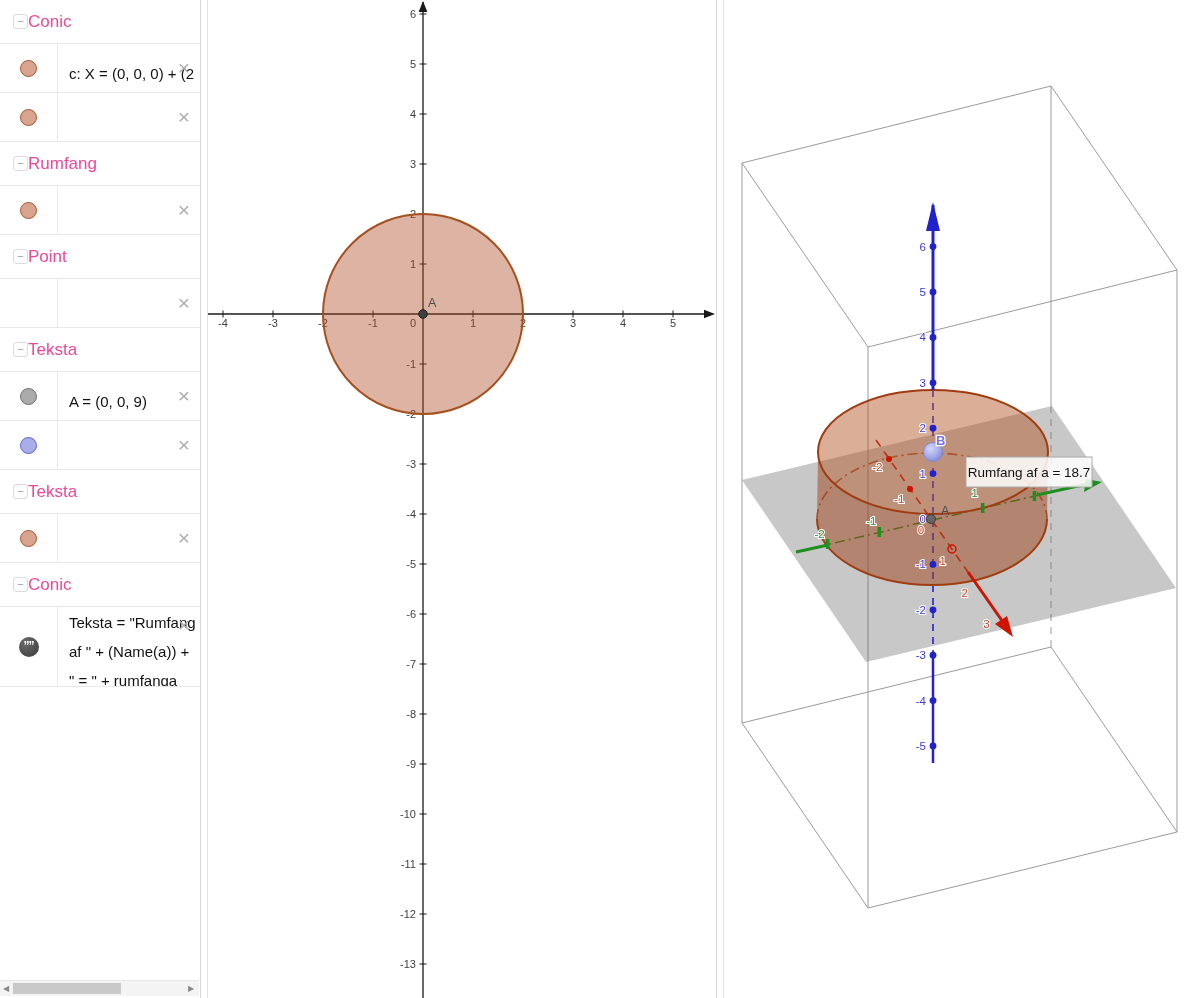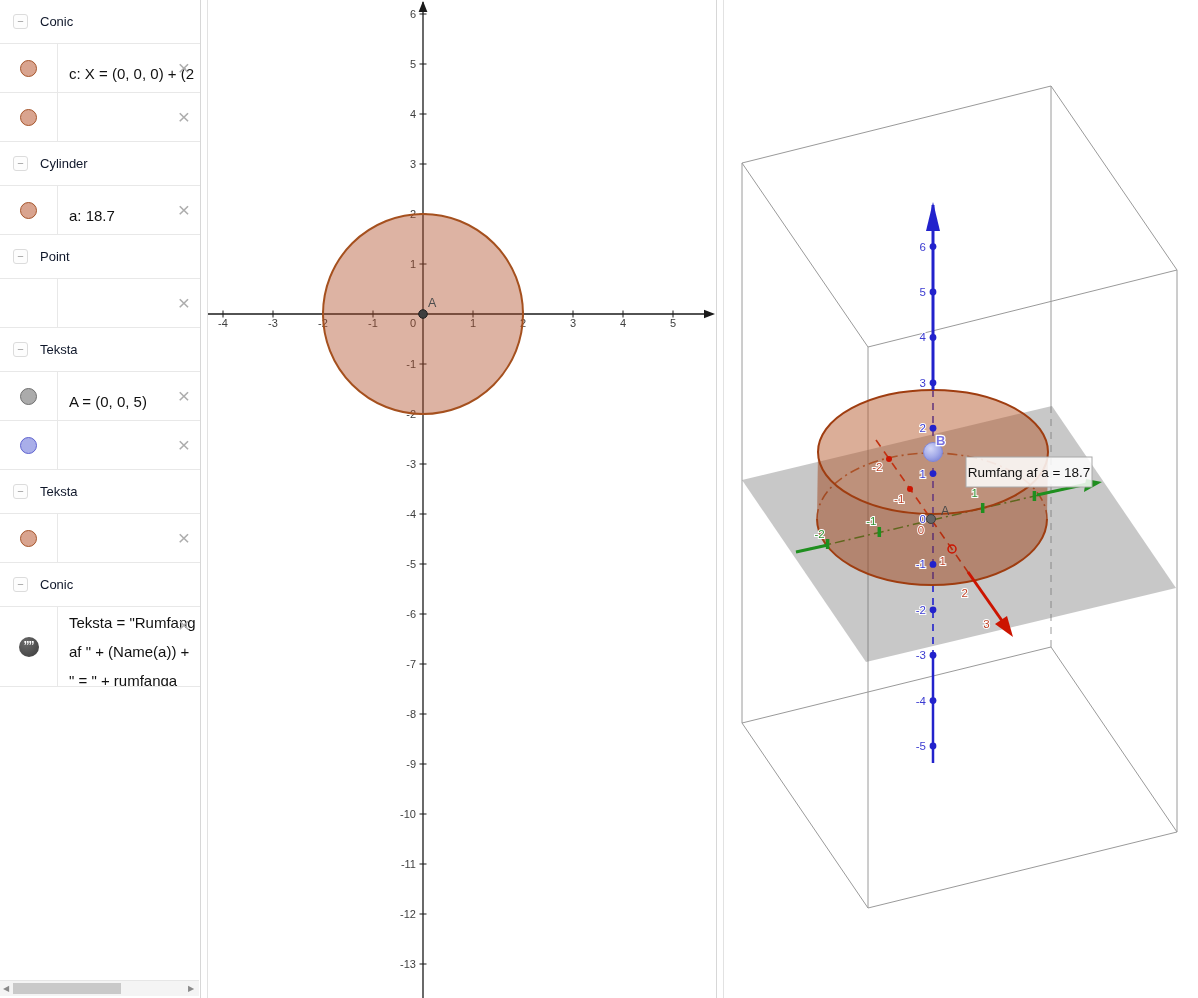--- a/index.html
+++ b/index.html
@@ -5,21 +5,21 @@
   html,body{margin:0;padding:0;background:#fff;font-family:"Liberation Sans","DejaVu Sans",sans-serif;}
   #app{position:relative;width:1198px;height:998px;overflow:hidden;background:#fff;}
 
   
   #sidebar{position:absolute;left:0;top:0;width:200px;height:998px;background:#fff;border-right:1px solid #cfcfcf;overflow:hidden;}
   .row{position:relative;box-sizing:border-box;border-bottom:1px solid #e8e8e8;width:100%;}
   .row.header{height:44px;display:flex;align-items:center;}
   .row.item{height:49px;display:flex;align-items:stretch;}
   .row.item.tall{height:80px;}
   .collapse-btn{width:15px;height:15px;margin-left:13px;border:1px solid #dcdcdc;border-radius:3px;background:#fdfdfd;color:#9a9a9a;font-size:11px;line-height:13px;text-align:center;padding:0;cursor:pointer;flex:0 0 auto;}
-  .hlabel{margin-left:12px;font-size:13px;color:#0f172a;}
+  .hlabel{font-size:17px;color:#ec4899;}
   .cell-marble{width:57px;flex:0 0 57px;border-right:1px solid #e8e8e8;display:flex;align-items:center;justify-content:center;}
   .marble{width:17px;height:17px;border-radius:50%;box-sizing:border-box;}
   .m-brown{background:#d9a48f;border:1px solid #a5552b;}
   .m-gray{background:#ababab;border:1px solid #6f6f6f;}
   .m-blue{background:#a9aee9;border:1px solid #5f63cf;}
   .quote-icon{width:20px;height:20px;border-radius:50%;background:radial-gradient(circle at 35% 30%,#6a6a6a,#3a3a3a);color:#fff;font-size:12px;font-weight:bold;letter-spacing:-1px;text-align:center;line-height:18px;}
   .cell-text{flex:1 1 auto;display:flex;flex-direction:column;justify-content:center;padding-left:11px;font-size:15px;color:#111;white-space:nowrap;overflow:hidden;}
   .cell-text .ln{line-height:19px;margin-top:10px;}
   .close-btn{position:absolute;right:5px;top:50%;transform:translateY(-50%);width:22px;height:24px;border:0;background:transparent;color:#adadad;font-size:21px;line-height:22px;padding:0;cursor:pointer;}
   .row.item.tall .close-btn{top:18px;}
@@ -62,49 +62,46 @@
           <button class="close-btn">×</button>
         </div>
         <div class="row item">
           <div class="cell-marble">
             <div class="marble m-brown"></div>
           </div>
           <button class="close-btn">×</button>
         </div>
         <div class="row header">
           <button class="collapse-btn">−</button>
-          <span class="hlabel">Cylinder</span>
+          <span class="hlabel">Rumfang</span>
         </div>
         <div class="row item">
           <div class="cell-marble">
             <div class="marble m-brown"></div>
           </div>
+          <button class="close-btn">×</button>
+        </div>
+        <div class="row header">
+          <button class="collapse-btn">−</button>
+          <span class="hlabel">Point</span>
+        </div>
+        <div class="row item">
+          <div class="cell-marble"></div>
+          <button class="close-btn">×</button>
+        </div>
+        <div class="row header">
+          <button class="collapse-btn">−</button>
+          <span class="hlabel">Teksta</span>
+        </div>
+        <div class="row item">
+          <div class="cell-marble">
+            <div class="marble m-gray"></div>
+          </div>
           <div class="cell-text">
-            <div class="ln">a: 18.7</div>
-          </div>
-          <button class="close-btn">×</button>
-        </div>
-        <div class="row header">
-          <button class="collapse-btn">−</button>
-          <span class="hlabel">Point</span>
-        </div>
-        <div class="row item">
-          <div class="cell-marble"></div>
-          <button class="close-btn">×</button>
-        </div>
-        <div class="row header">
-          <button class="collapse-btn">−</button>
-          <span class="hlabel">Teksta</span>
-        </div>
-        <div class="row item">
-          <div class="cell-marble">
-            <div class="marble m-gray"></div>
-          </div>
-          <div class="cell-text">
-            <div class="ln">A = (0, 0, 5)</div>
+            <div class="ln">A = (0, 0, 9)</div>
           </div>
           <button class="close-btn">×</button>
         </div>
         <div class="row item">
           <div class="cell-marble">
             <div class="marble m-blue"></div>
           </div>
           <button class="close-btn">×</button>
         </div>
         <div class="row header">

